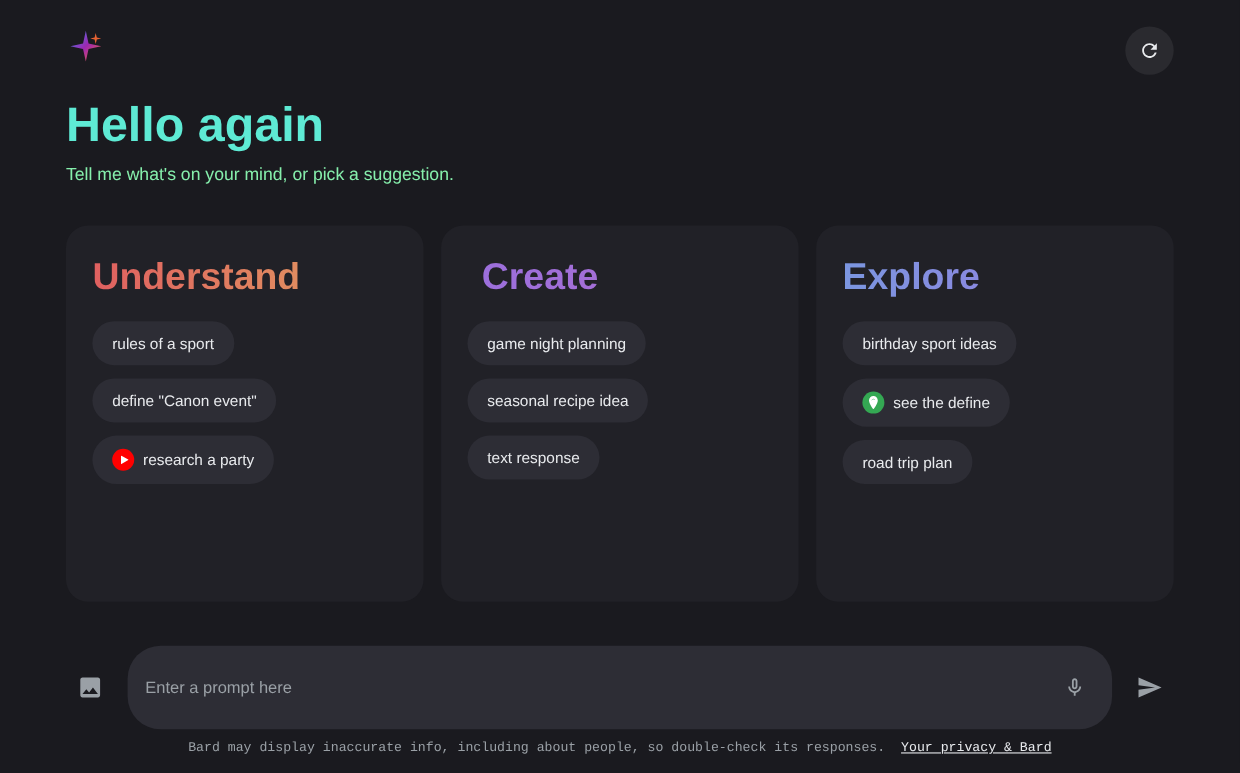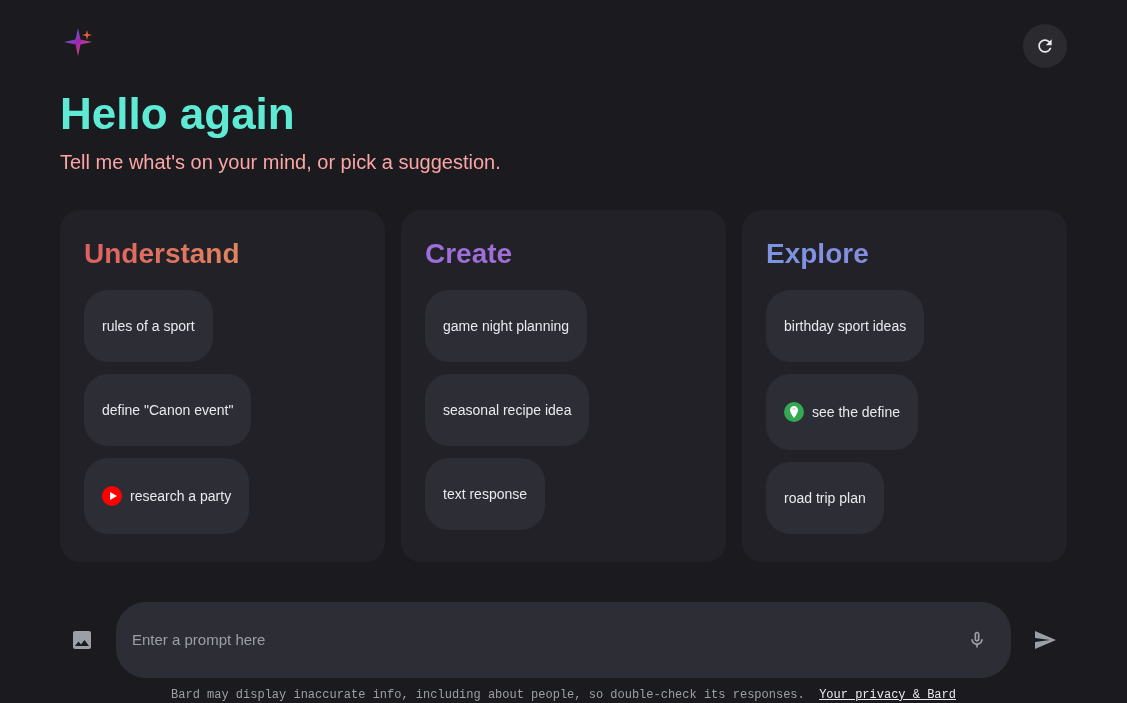--- a/index.html
+++ b/index.html
@@ -55,81 +55,82 @@
 
     .page-title {
       font-size: 44px;
       font-weight: 700;
       color: #5eead4;
       margin-bottom: 10px;
       line-height: 1.2;
     }
 
     .page-subtitle {
-      font-size: 20px;
-      color: #fca5a5;
+      font-size: 16px;
+      color: #86efac;
       font-weight: 400;
     }
 
     
     .cards-container {
       display: flex;
       gap: 16px;
       margin-bottom: 40px;
       flex: 1;
     }
 
     .card {
       background-color: #212127;
       border-radius: 20px;
       padding: 28px 24px;
       flex: 1;
     }
 
     .card-title {
-      font-size: 28px;
+      font-size: 34px;
       font-weight: 600;
       margin-bottom: 20px;
     }
 
     .card-title.understand {
       color: #f08080;
       background: linear-gradient(90deg, #e06060, #e0a060);
       -webkit-background-clip: text;
       -webkit-text-fill-color: transparent;
       background-clip: text;
     }
 
     .card-title.create {
       color: #9c6fdc;
       background: linear-gradient(90deg, #9c6fdc, #b06fd0);
       -webkit-background-clip: text;
       -webkit-text-fill-color: transparent;
       background-clip: text;
+      margin-left: 13px;
     }
 
     .card-title.explore {
       color: #7b96e0;
       background: linear-gradient(90deg, #7b96e0, #9b7be0);
       -webkit-background-clip: text;
       -webkit-text-fill-color: transparent;
       background-clip: text;
     }
 
     .suggestion-chips {
       display: flex;
       flex-direction: column;
       gap: 12px;
     }
 
     .chip {
       background-color: #2d2d35;
       border: none;
       border-radius: 24px;
-      padding: 28px 18px;
+      padding: 12px 18px;
       color: #e8eaed;
       font-size: 14px;
       cursor: pointer;
       text-align: left;
       display: flex;
       align-items: center;
       gap: 8px;
       width: fit-content;
       transition: background-color 0.2s;
     }

